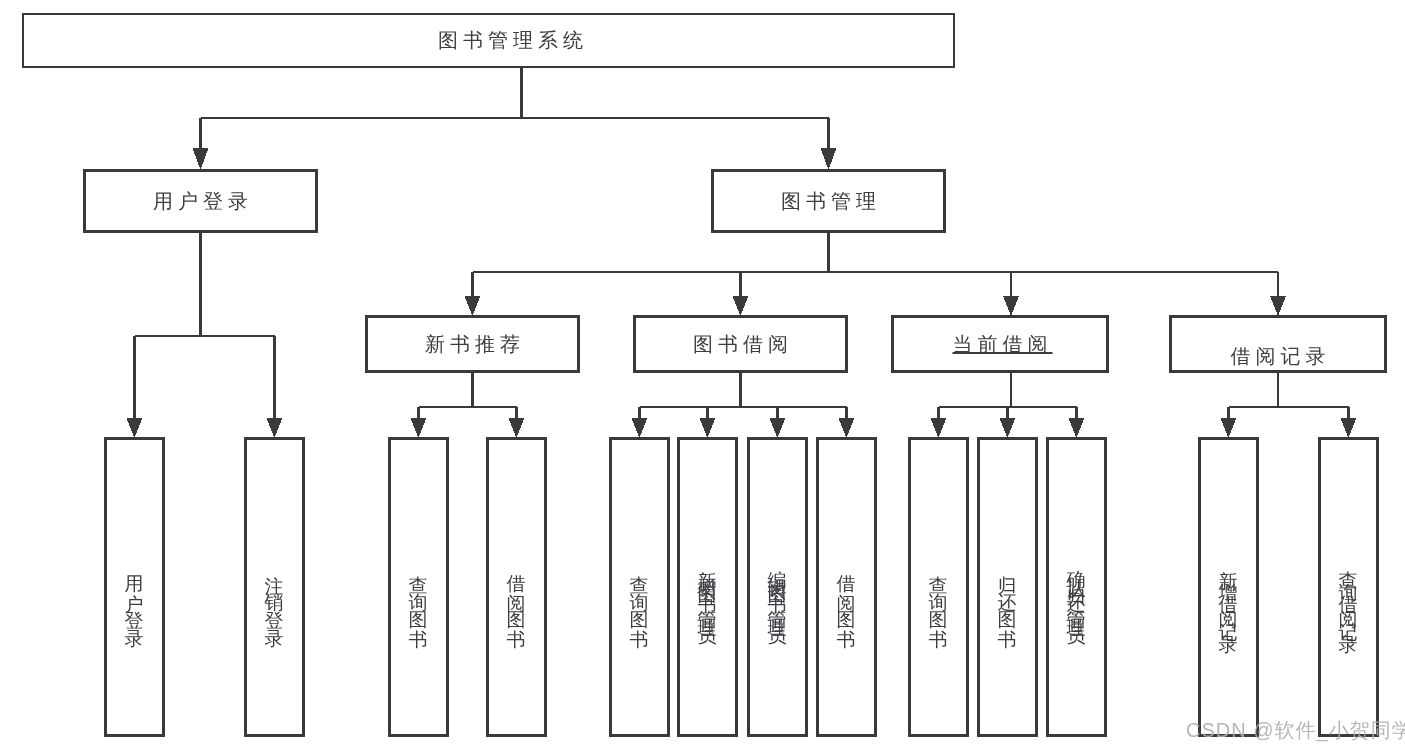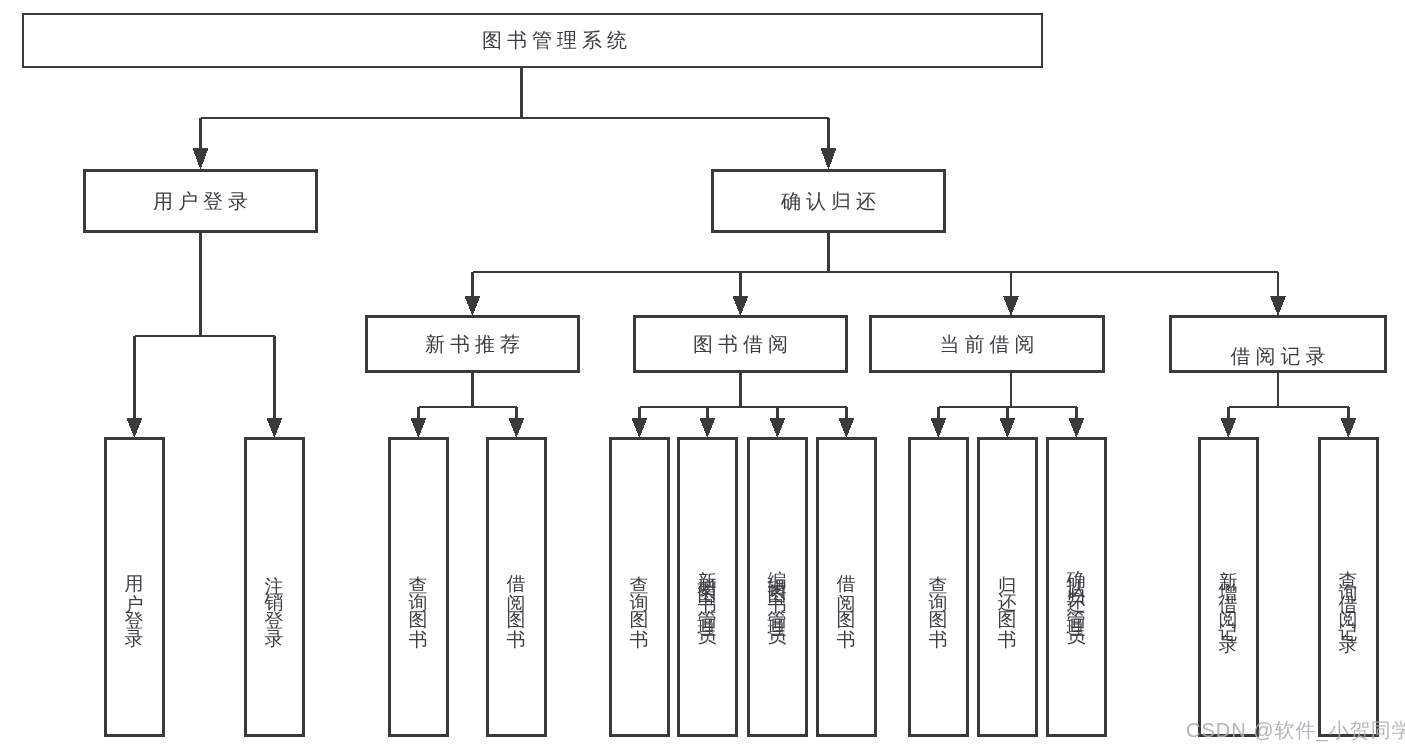--- a/index.html
+++ b/index.html
@@ -72,38 +72,38 @@
       <polygon points="769.5,418 785.5,418 777.5,438"></polygon>
       <polygon points="838.5,418 854.5,418 846.5,438"></polygon>
       <polygon points="930.5,418 946.5,418 938.5,438"></polygon>
       <polygon points="999.5,418 1015.5,418 1007.5,438"></polygon>
       <polygon points="1068.5,418 1084.5,418 1076.5,438"></polygon>
       <polygon points="1220.5,418 1236.5,418 1228.5,438"></polygon>
       <polygon points="1340.5,418 1356.5,418 1348.5,438"></polygon>
     </g>
   </svg>
 
-  <div class="node root" style="left:22px;top:13px;width:1021px;height:55px;padding-left:44px;">
+  <div class="node root" style="left:22px;top:13px;width:933px;height:55px;padding-left:44px;">
     <span class="h-label">图书管理系统</span>
   </div>
 
   <div class="node" style="left:83px;top:169px;width:235px;height:64px;">
     <span class="h-label">用户登录</span>
   </div>
   <div class="node" style="left:711px;top:169px;width:235px;height:64px;">
-    <span class="h-label">确认归还</span>
+    <span class="h-label">图书管理</span>
   </div>
 
   <div class="node" style="left:365px;top:315px;width:215px;height:58px;">
     <span class="h-label">新书推荐</span>
   </div>
   <div class="node" style="left:633px;top:315px;width:215px;height:58px;">
     <span class="h-label">图书借阅</span>
   </div>
-  <div class="node" style="left:869px;top:315px;width:236px;height:58px;">
+  <div class="node" style="left:891px;top:315px;width:218px;height:58px;text-decoration:underline;">
     <span class="h-label">当前借阅</span>
   </div>
   <div class="node" style="left:1169px;top:315px;width:218px;height:58px;align-items:flex-end;">
     <span class="h-label">借阅记录</span>
   </div>
 
   <div class="node v-node ls4" style="left:104px;top:437px;width:61px;height:300px;">用户登录</div>
   <div class="node v-node ls4" style="left:244px;top:437px;width:61px;height:300px;">注销登录</div>
   <div class="node v-node ls4" style="left:388px;top:437px;width:61px;height:300px;">查询图书</div>
   <div class="node v-node ls4" style="left:486px;top:437px;width:61px;height:300px;">借阅图书</div>

